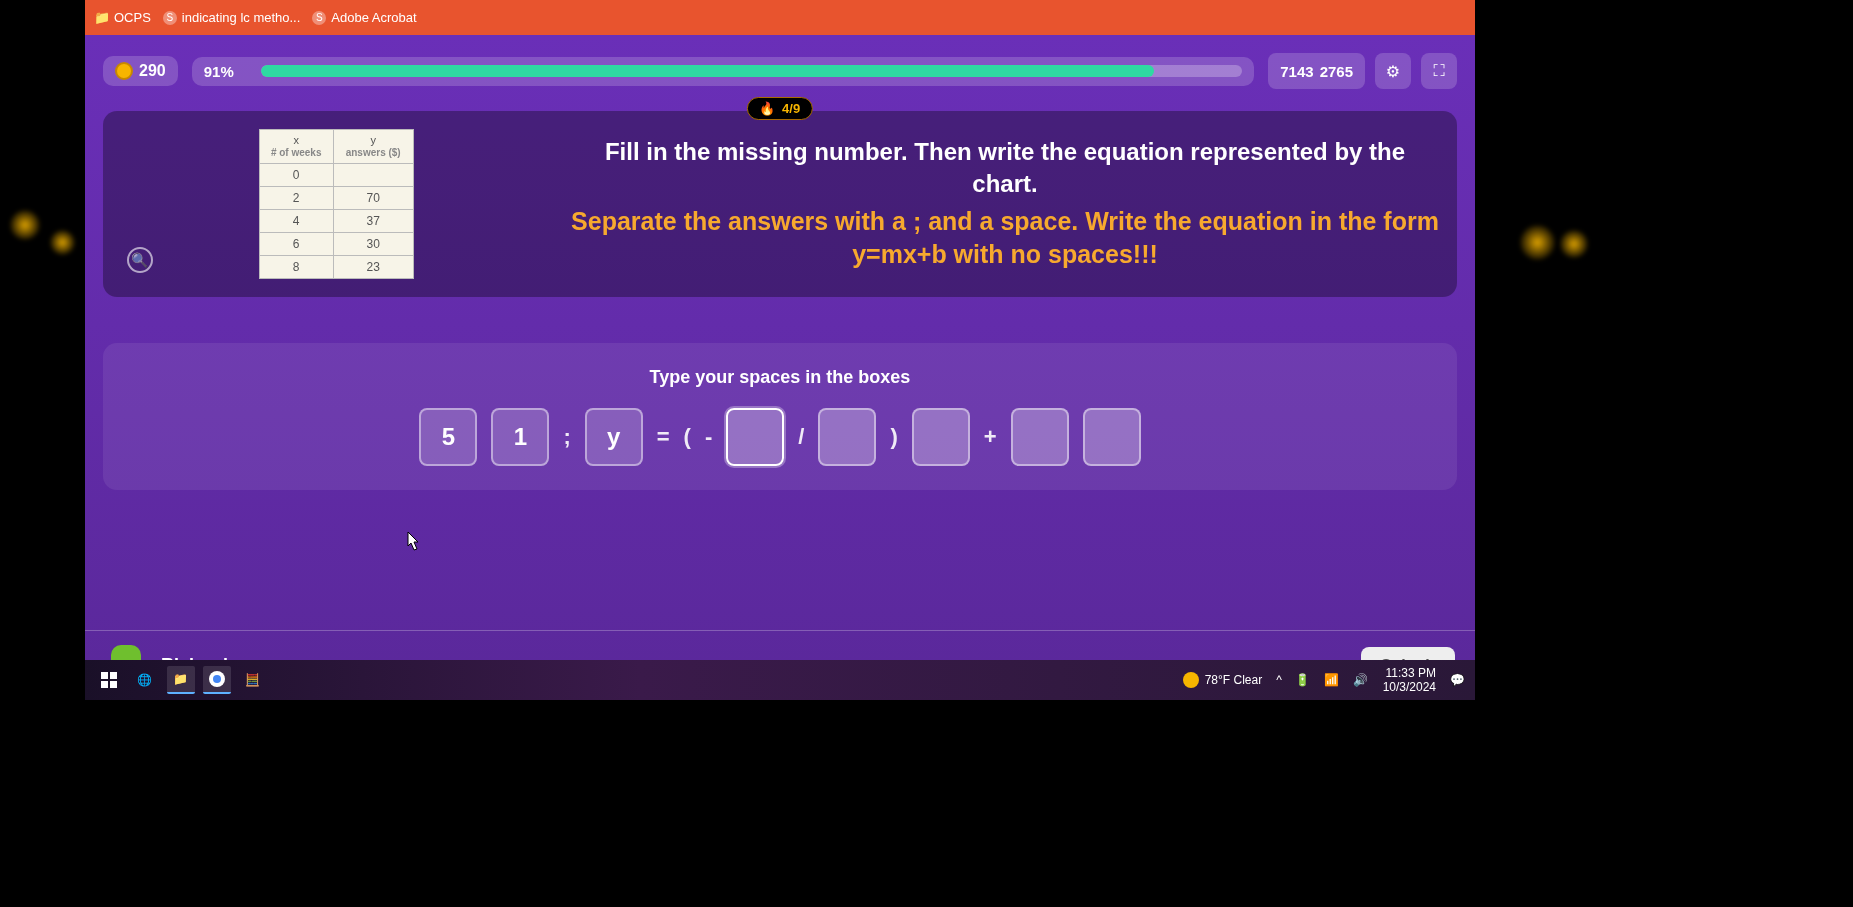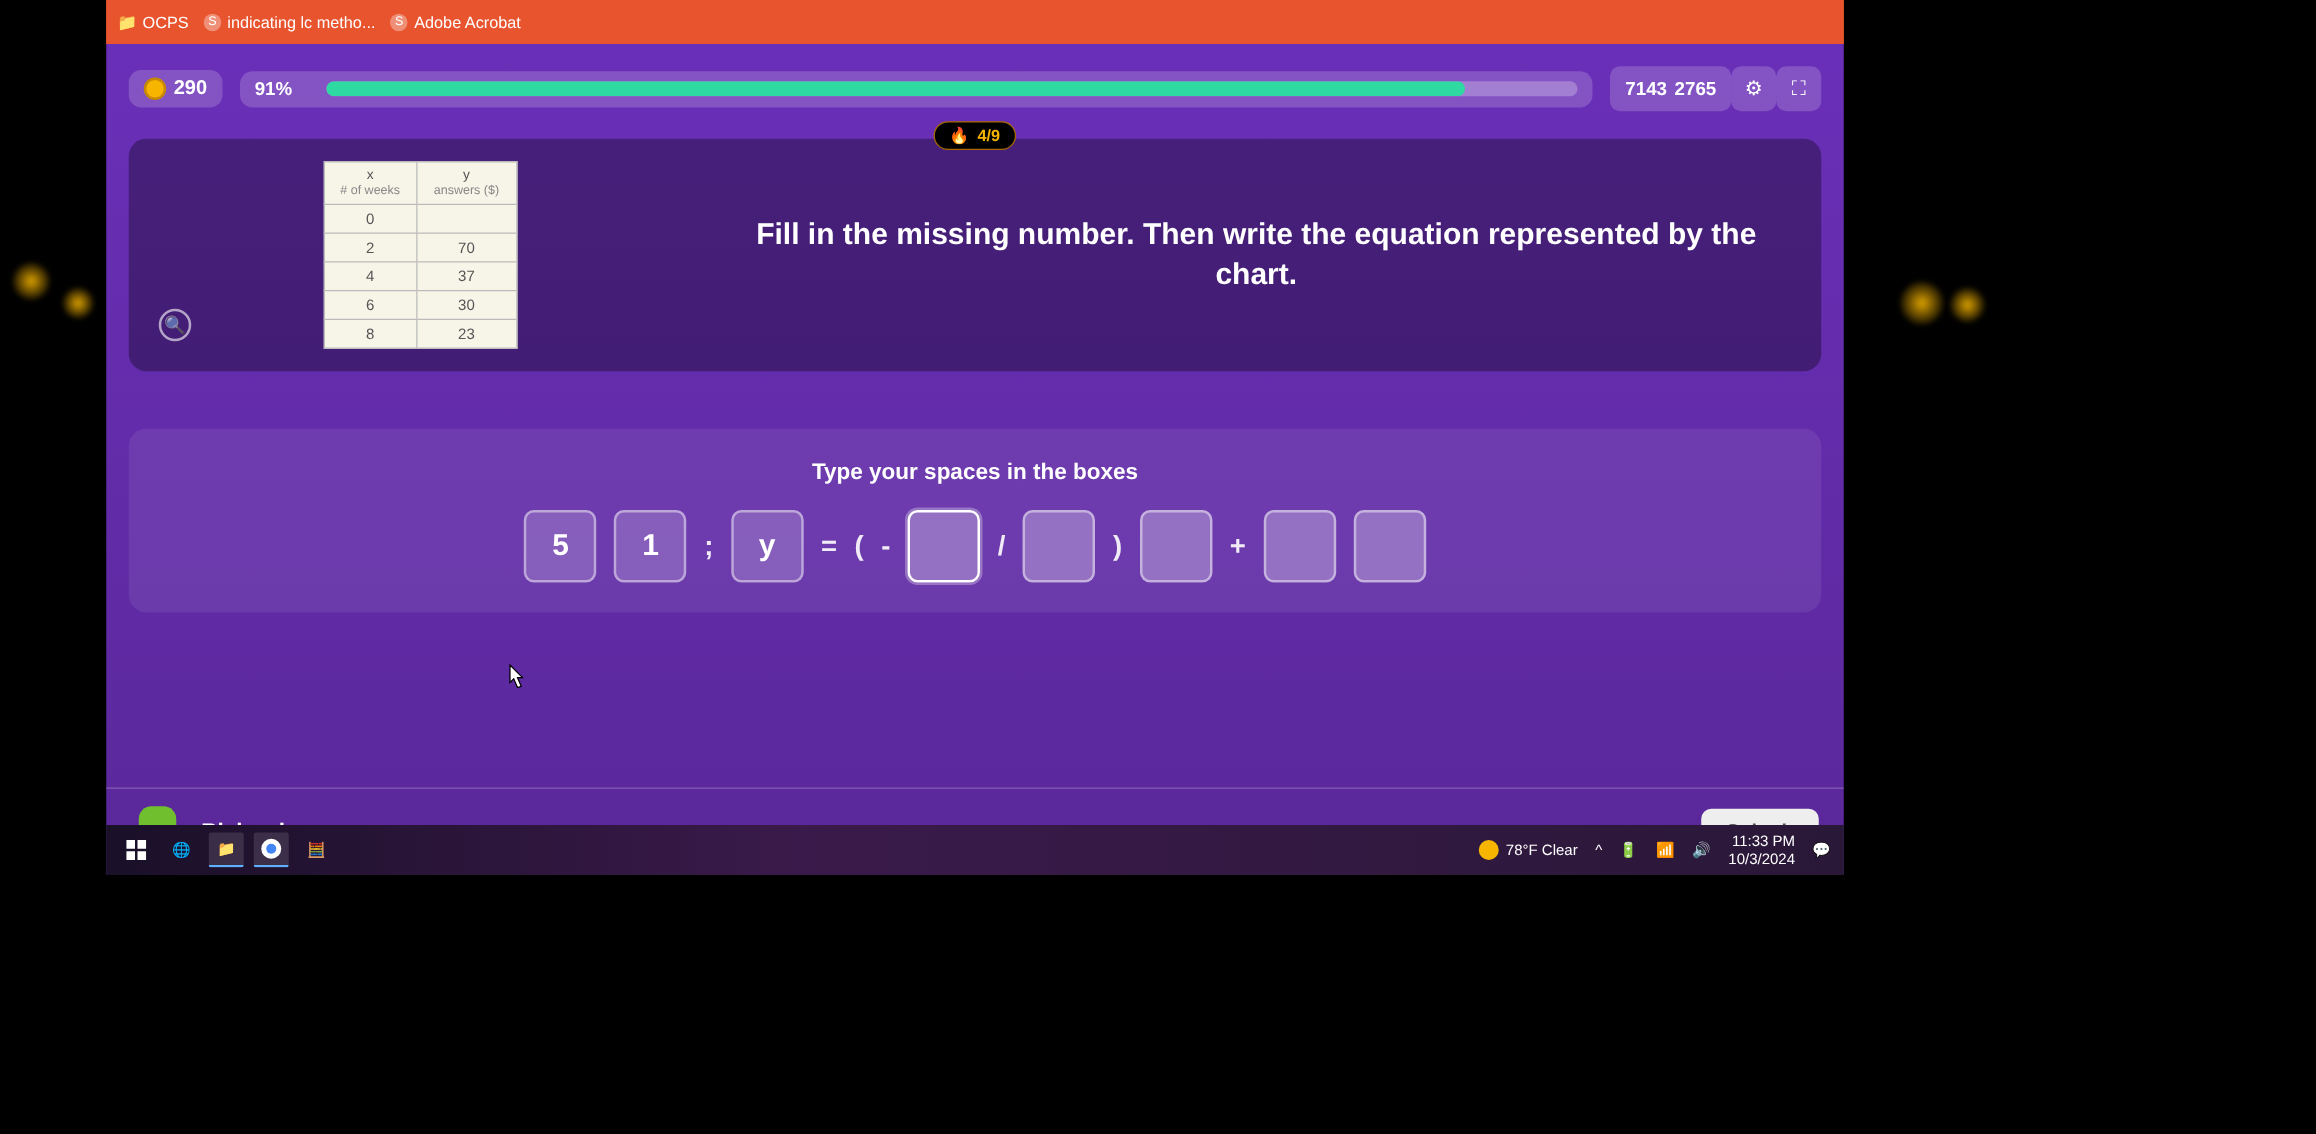--- a/index.html
+++ b/index.html
@@ -67,21 +67,21 @@
   border-radius: 6px;
   background: rgba(255,255,255,0.25);
   position: relative;
   overflow: hidden;
 }
 .pfill {
   height: 100%;
   background: #2fd9a2;
   border-radius: 6px;
 }
-.right-pills { display: flex; }
+.right-pills { display: flex; gap: 10px; }
 .pill {
   background: rgba(255,255,255,0.18);
   border-radius: 8px;
   padding: 6px 12px;
   font-weight: 700;
   font-size: 15px;
   display: flex;
   align-items: center;
   gap: 6px;
 }
@@ -127,21 +127,21 @@
   border-collapse: collapse;
   font-size: 12px;
   width: 155px;
 }
 .data-table th, .data-table td {
   border: 1px solid #bbb;
   padding: 4px 6px;
   text-align: center;
 }
 .data-table th { font-weight: 400; font-size: 11px; line-height:1.2; }
-.data-table th .hsub { display:block; font-size:10px; color:#888; }
+.data-table th .hsub { display:block; font-size:10px; color:#888;font-weight:bold; }
 .prompt-side { flex: 1; display:flex; flex-direction:column; justify-content:center; }
 .prompt-main {
   font-size: 24px;
   font-weight: 700;
   text-align: center;
   line-height: 1.35;
 }
 .prompt-sub {
   font-size: 25px;
   font-weight: 600;
@@ -328,20 +328,21 @@
                 </tr>
                 <tr>
                   <td>8</td>
                   <td>23</td>
                 </tr>
               </tbody>
           </table>
         </div>
         <div class="prompt-side">
           <div class="prompt-main">Fill in the missing number. Then write the equation represented by the chart.</div>
+          <div class="prompt-sub">Separate the answers with a ; and a space. Write the equation in the form y=mx+b with no spaces!!!</div>
         </div>
       </div>
     </div>
 
     <div class="answer-area">
       <div class="answer-label">Type your spaces in the boxes</div>
       <div class="boxes">
         <div class="abox filled">5</div>
         <div class="abox filled">1</div>
         <span class="sym">;</span>

